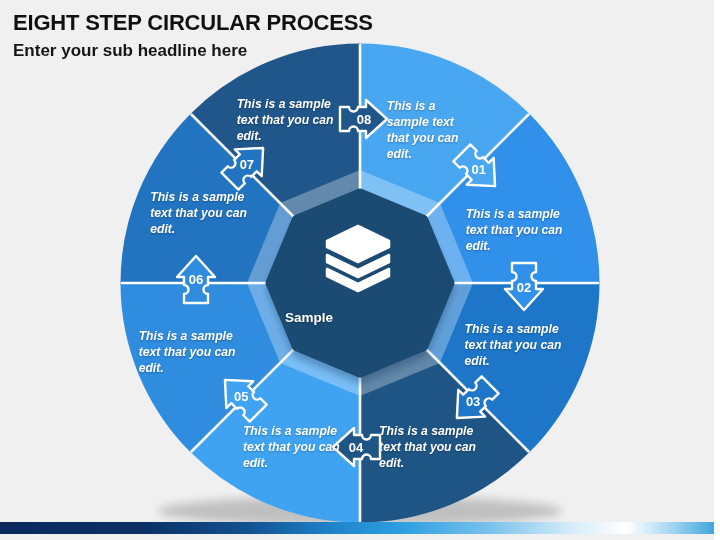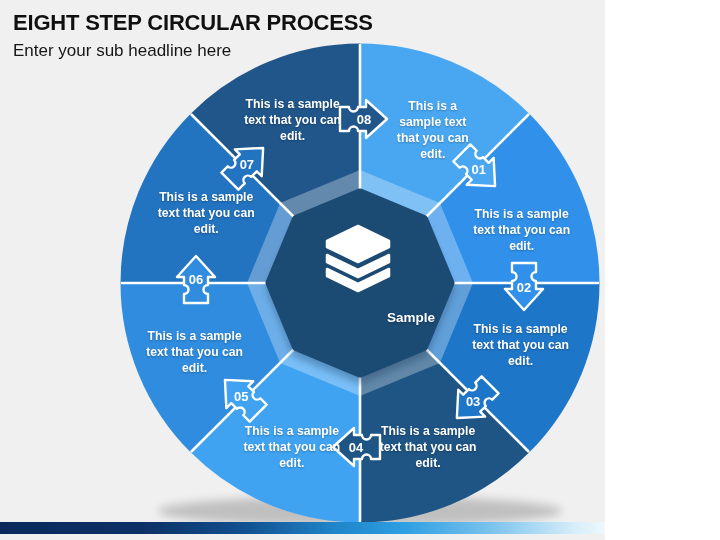--- a/index.html
+++ b/index.html
@@ -1,40 +1,40 @@
 <!DOCTYPE html>
 <html><head>
 <meta charset="utf-8">
 <style>
   html,body{margin:0;padding:0;}
   .slide{
-    position:relative; width:605px; height:540px; overflow:hidden;
+    position:relative; width:714px; height:540px; overflow:hidden;
     background:#F0F0F1;
     font-family:"Liberation Sans", sans-serif;
   }
   .header{position:absolute; left:13px; top:10px;}
   .title{
     margin:0; font-size:22px; font-weight:bold; color:#101010;
     letter-spacing:-0.2px; line-height:26px;
   }
   .subtitle{
-    margin:5px 0 0 0; font-size:17px; font-weight:normal; color:#161616;
+    margin:5px 0 0 0; font-size:17px; font-weight:bold; color:#161616;
     line-height:20px;
   }
   #diagram{position:absolute; left:120px; top:43px; width:480px; height:480px;}
   #diagram svg{position:absolute; left:0; top:0;}
   .sector-text{
     position:absolute; transform:translate(-50%,-50%);
-    color:#ffffff; font-weight:bold; font-size:12.2px;
-    line-height:16px; text-align:center;
+    color:#ffffff; font-style:italic; font-weight:bold; font-size:12.2px;
+    line-height:16px; 
     text-shadow:0 1px 2px rgba(0,0,0,0.28);
   }
   .center-headline{
     position:absolute; left:240px; top:274px; transform:translate(-50%,-50%);
-    width:150px; text-align:right; color:#ffffff;
+    width:150px; text-align:left; color:#ffffff;
     font-size:13.5px; font-weight:bold; line-height:19px;
     text-shadow:0 1px 2px rgba(0,0,0,0.3);
   }
   .badge-num{
     font-family:"Liberation Sans", sans-serif;
     font-size:13px; font-weight:bold; fill:#ffffff;
   }
   .footer-bar{position:absolute; left:0; top:522px; width:720px; height:12px;}
 </style>
 </head>

